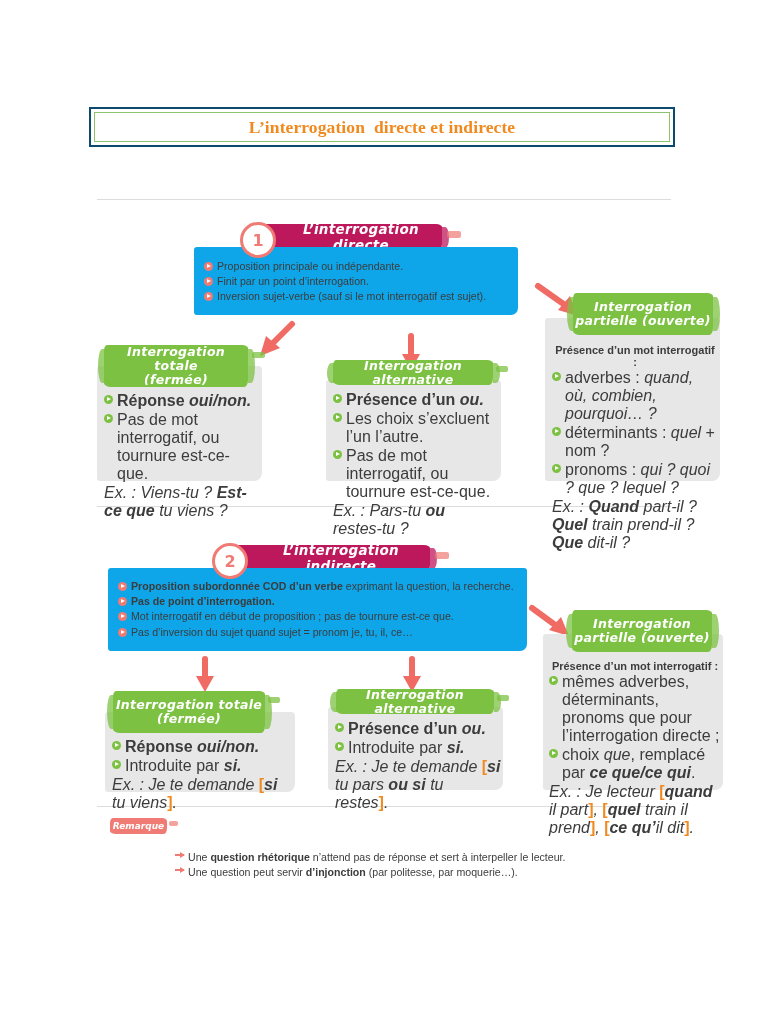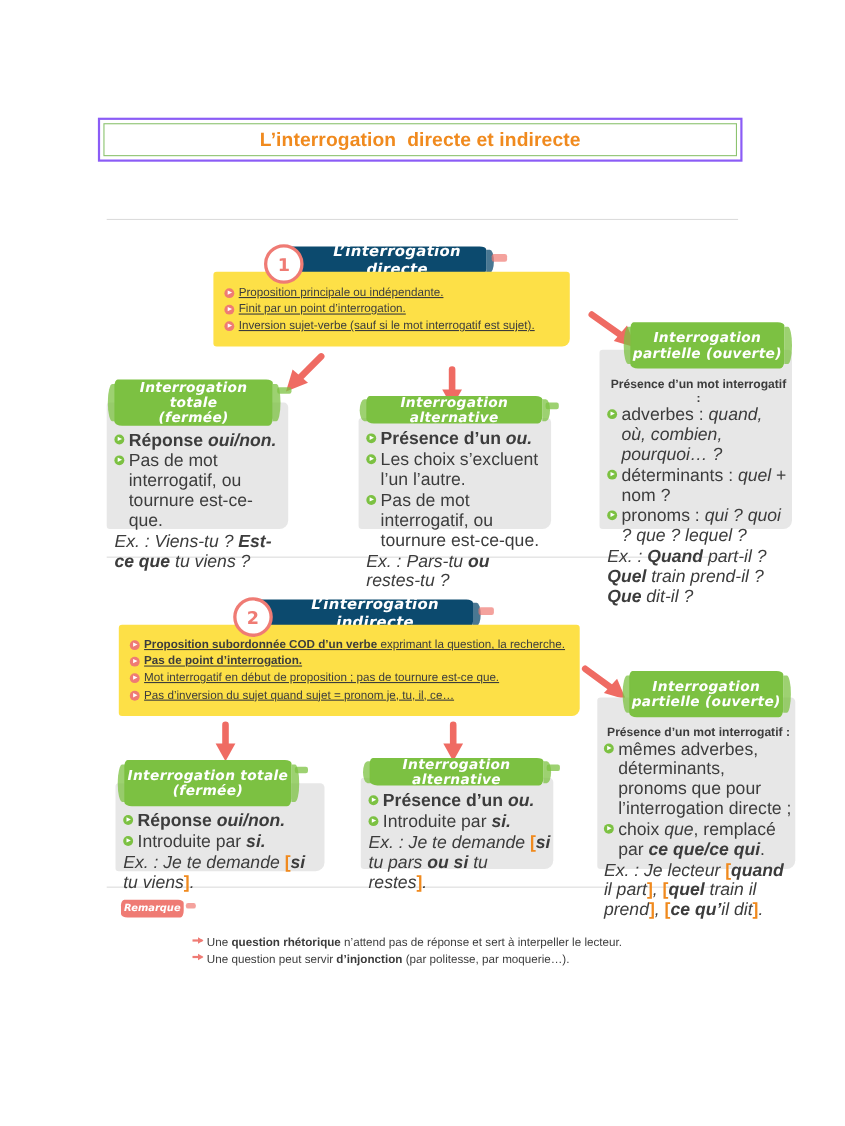--- a/index.html
+++ b/index.html
@@ -8,23 +8,23 @@
     background:#ffffff;
     font-family:"Liberation Sans", sans-serif;
     color:#3c3c3c;
     position:relative;
     overflow:hidden;
   }
 
   
   .title-box{
     position:absolute; left:89px; top:107px; width:586px; height:40px;
-    border:2px solid #8b5cf6;
-    box-sizing:border-box;
-    display:flex; align-items:center; justify-content:center;
+    border:2px solid #0c4a6e;
+    box-sizing:border-box;
+    display:flex; align-items:center; justify-content:center;font-family:Liberation Serif, serif;
   }
   .title-box .inner{
     position:absolute; left:3px; top:3px; right:3px; bottom:3px;
     border:1px solid #8cc36f;
     box-sizing:border-box;
   }
   .title-text{
     position:relative;
     color:#f08a1e; font-weight:bold; font-size:17.5px; letter-spacing:.1px;
     white-space:pre;
@@ -39,21 +39,21 @@
     box-sizing:border-box;
     display:flex; align-items:center; justify-content:center;
     text-align:center;
     color:#ffffff;
     font-family:"DejaVu Sans", sans-serif;
     font-style:italic; font-weight:bold;
     letter-spacing:.3px;
     line-height:1.12;
     border-radius:3px 6px 4px 7px / 6px 3px 7px 4px;
   }
-  .banner.pink{ background:#0c4a6e; }
+  .banner.pink{ background:#be185d; }
   .banner.green{ background:#7cc142; }
   
   .banner:before,.banner:after{
     content:""; position:absolute; top:10%; height:80%; width:7px;
     background:inherit; opacity:.75;
   }
   .banner:before{ left:-6px; border-radius:60% 0 0 60%/50% 0 0 50%; }
   .banner:after{ right:-7px; border-radius:0 55% 55% 0/0 50% 50% 0; }
   .brush-tick{
     position:absolute; background:inherit; opacity:.8; border-radius:2px;
@@ -68,24 +68,23 @@
     color:#ef7b74;
     font-family:"DejaVu Sans", sans-serif;
     font-weight:bold; font-size:16px;
     display:flex; align-items:center; justify-content:center;
     z-index:4;
   }
 
   
   .pinkbox{
     position:absolute;
-    background:#fde047;
+    background:#0ea5e9;
     border-radius:3px 3px 7px 3px;
     box-sizing:border-box;
-    text-decoration:underline;
   }
   .greybox{
     position:absolute;
     background:#e7e7e7;
     border-radius:3px 4px 8px 3px;
     box-sizing:border-box;
   }
 
   ul.blist{ list-style:none; margin:0; padding:0; }
   ul.blist li{

